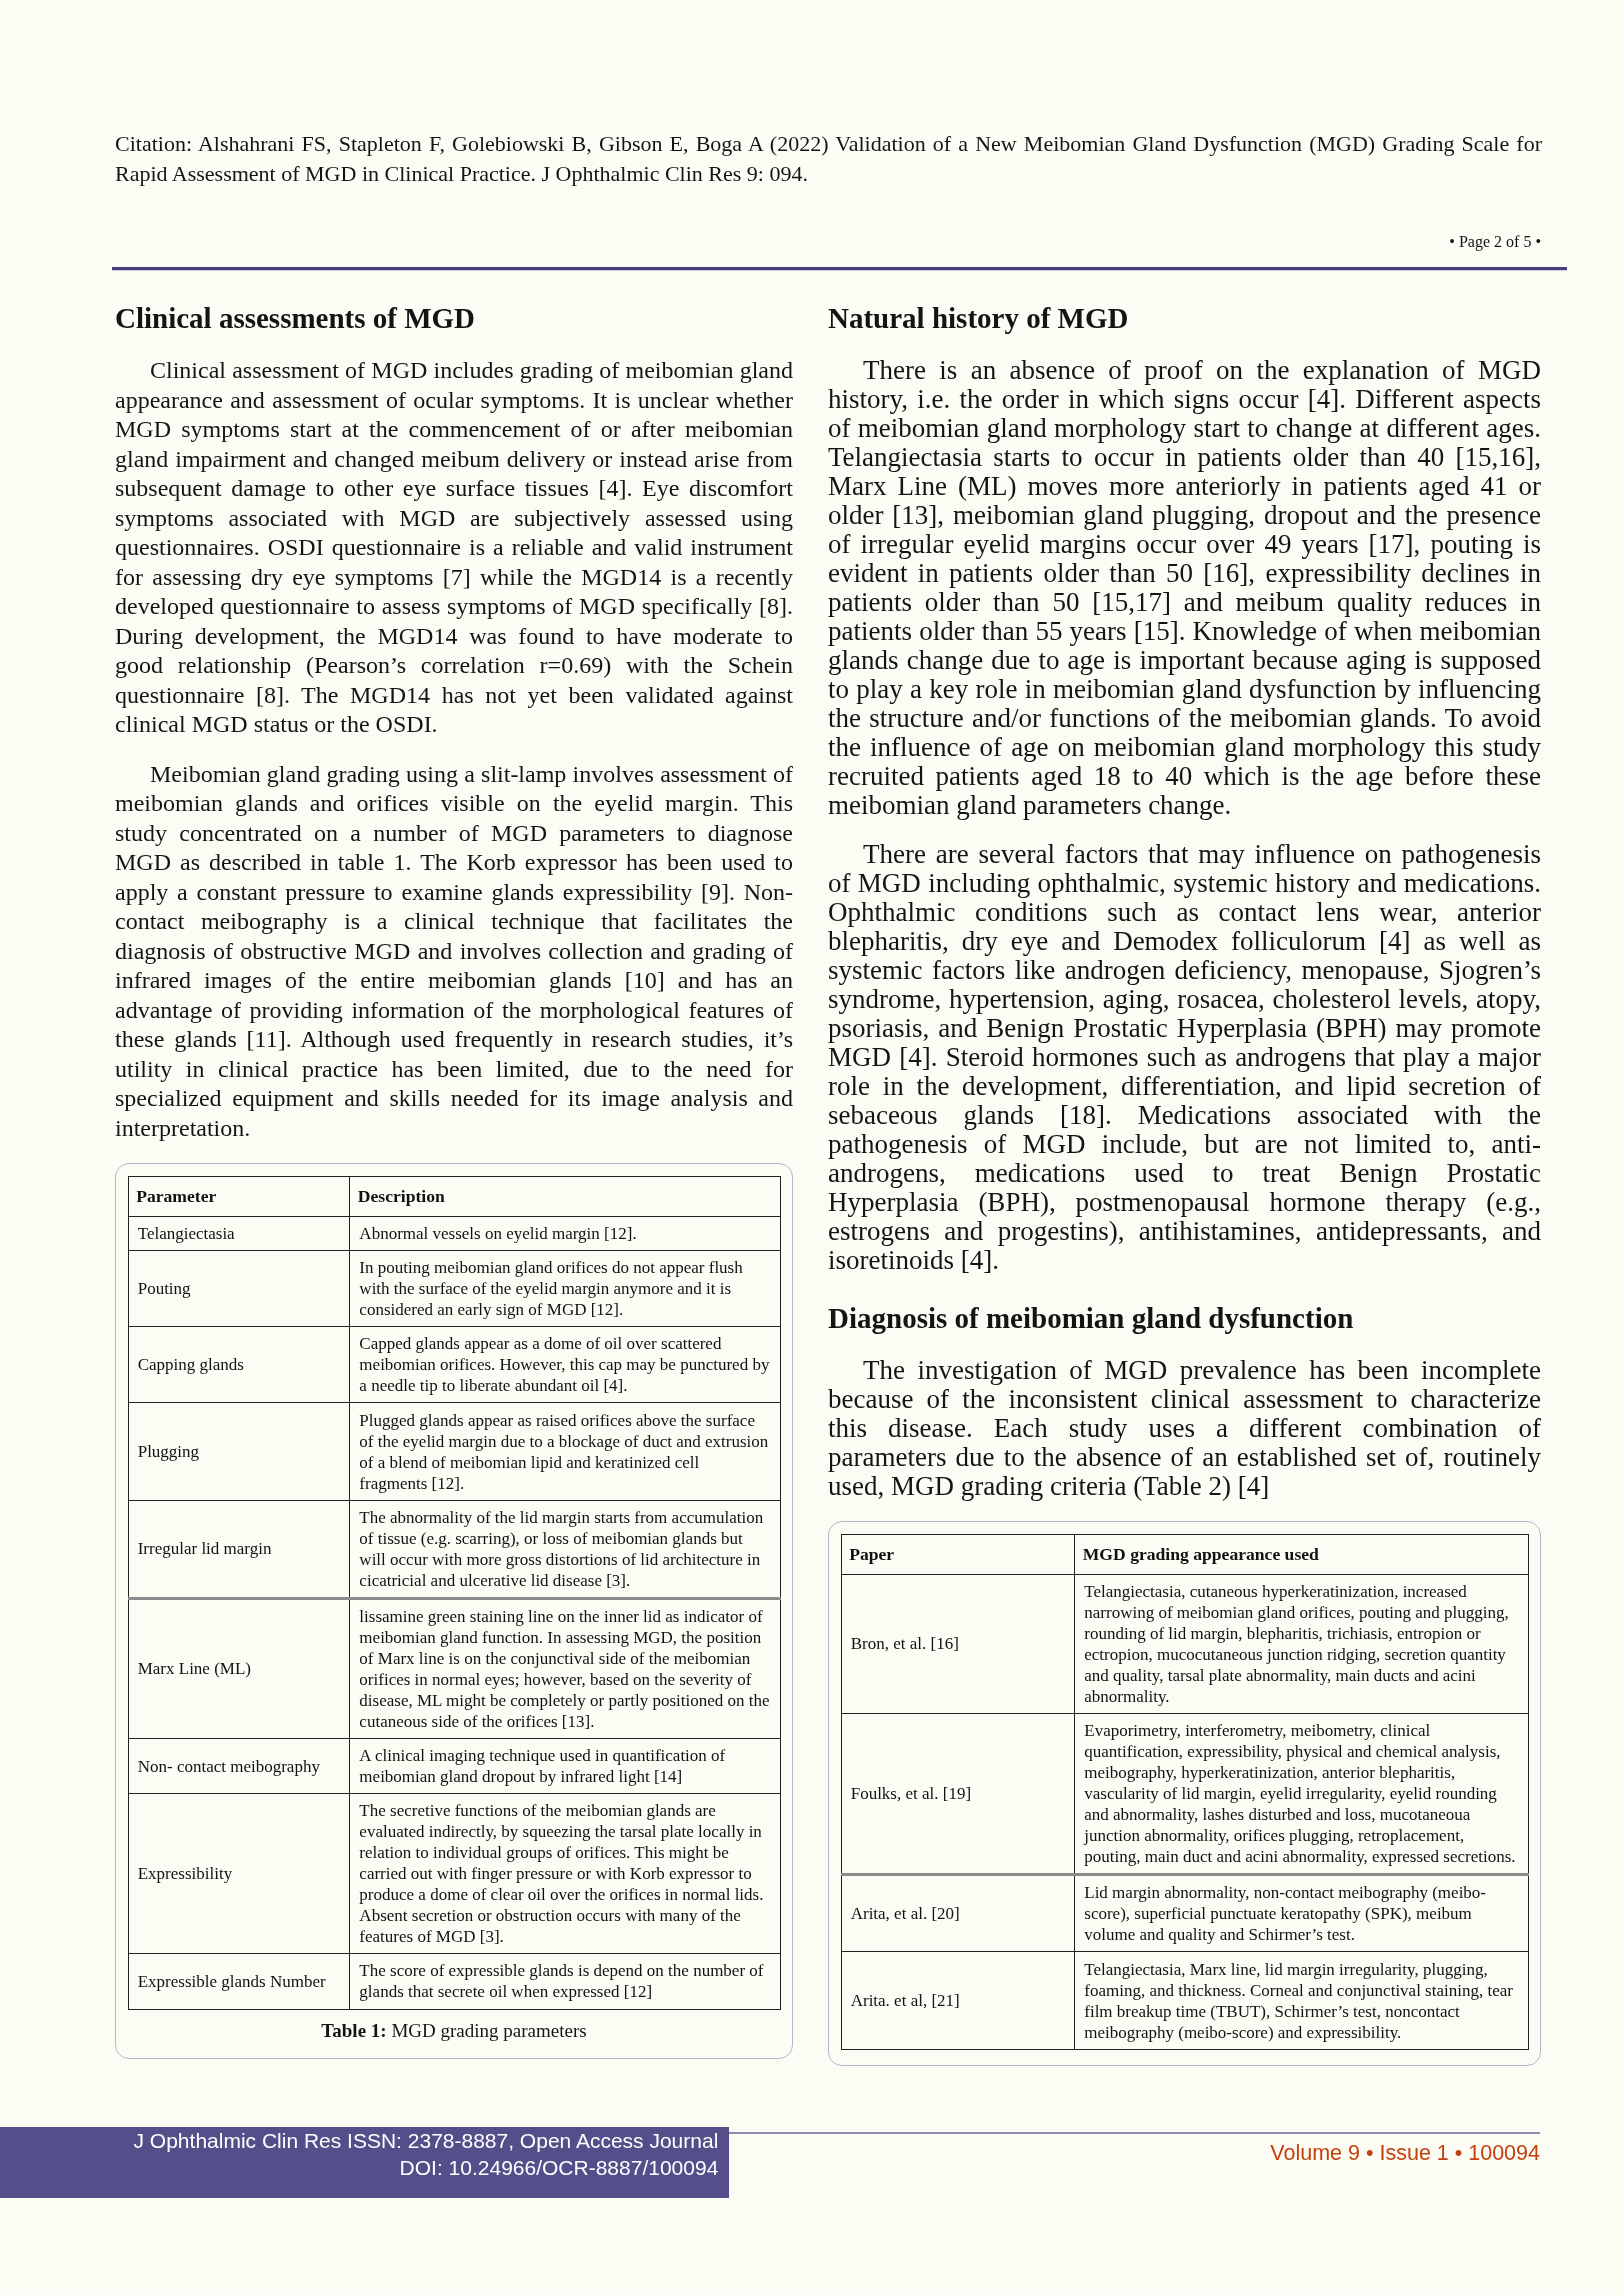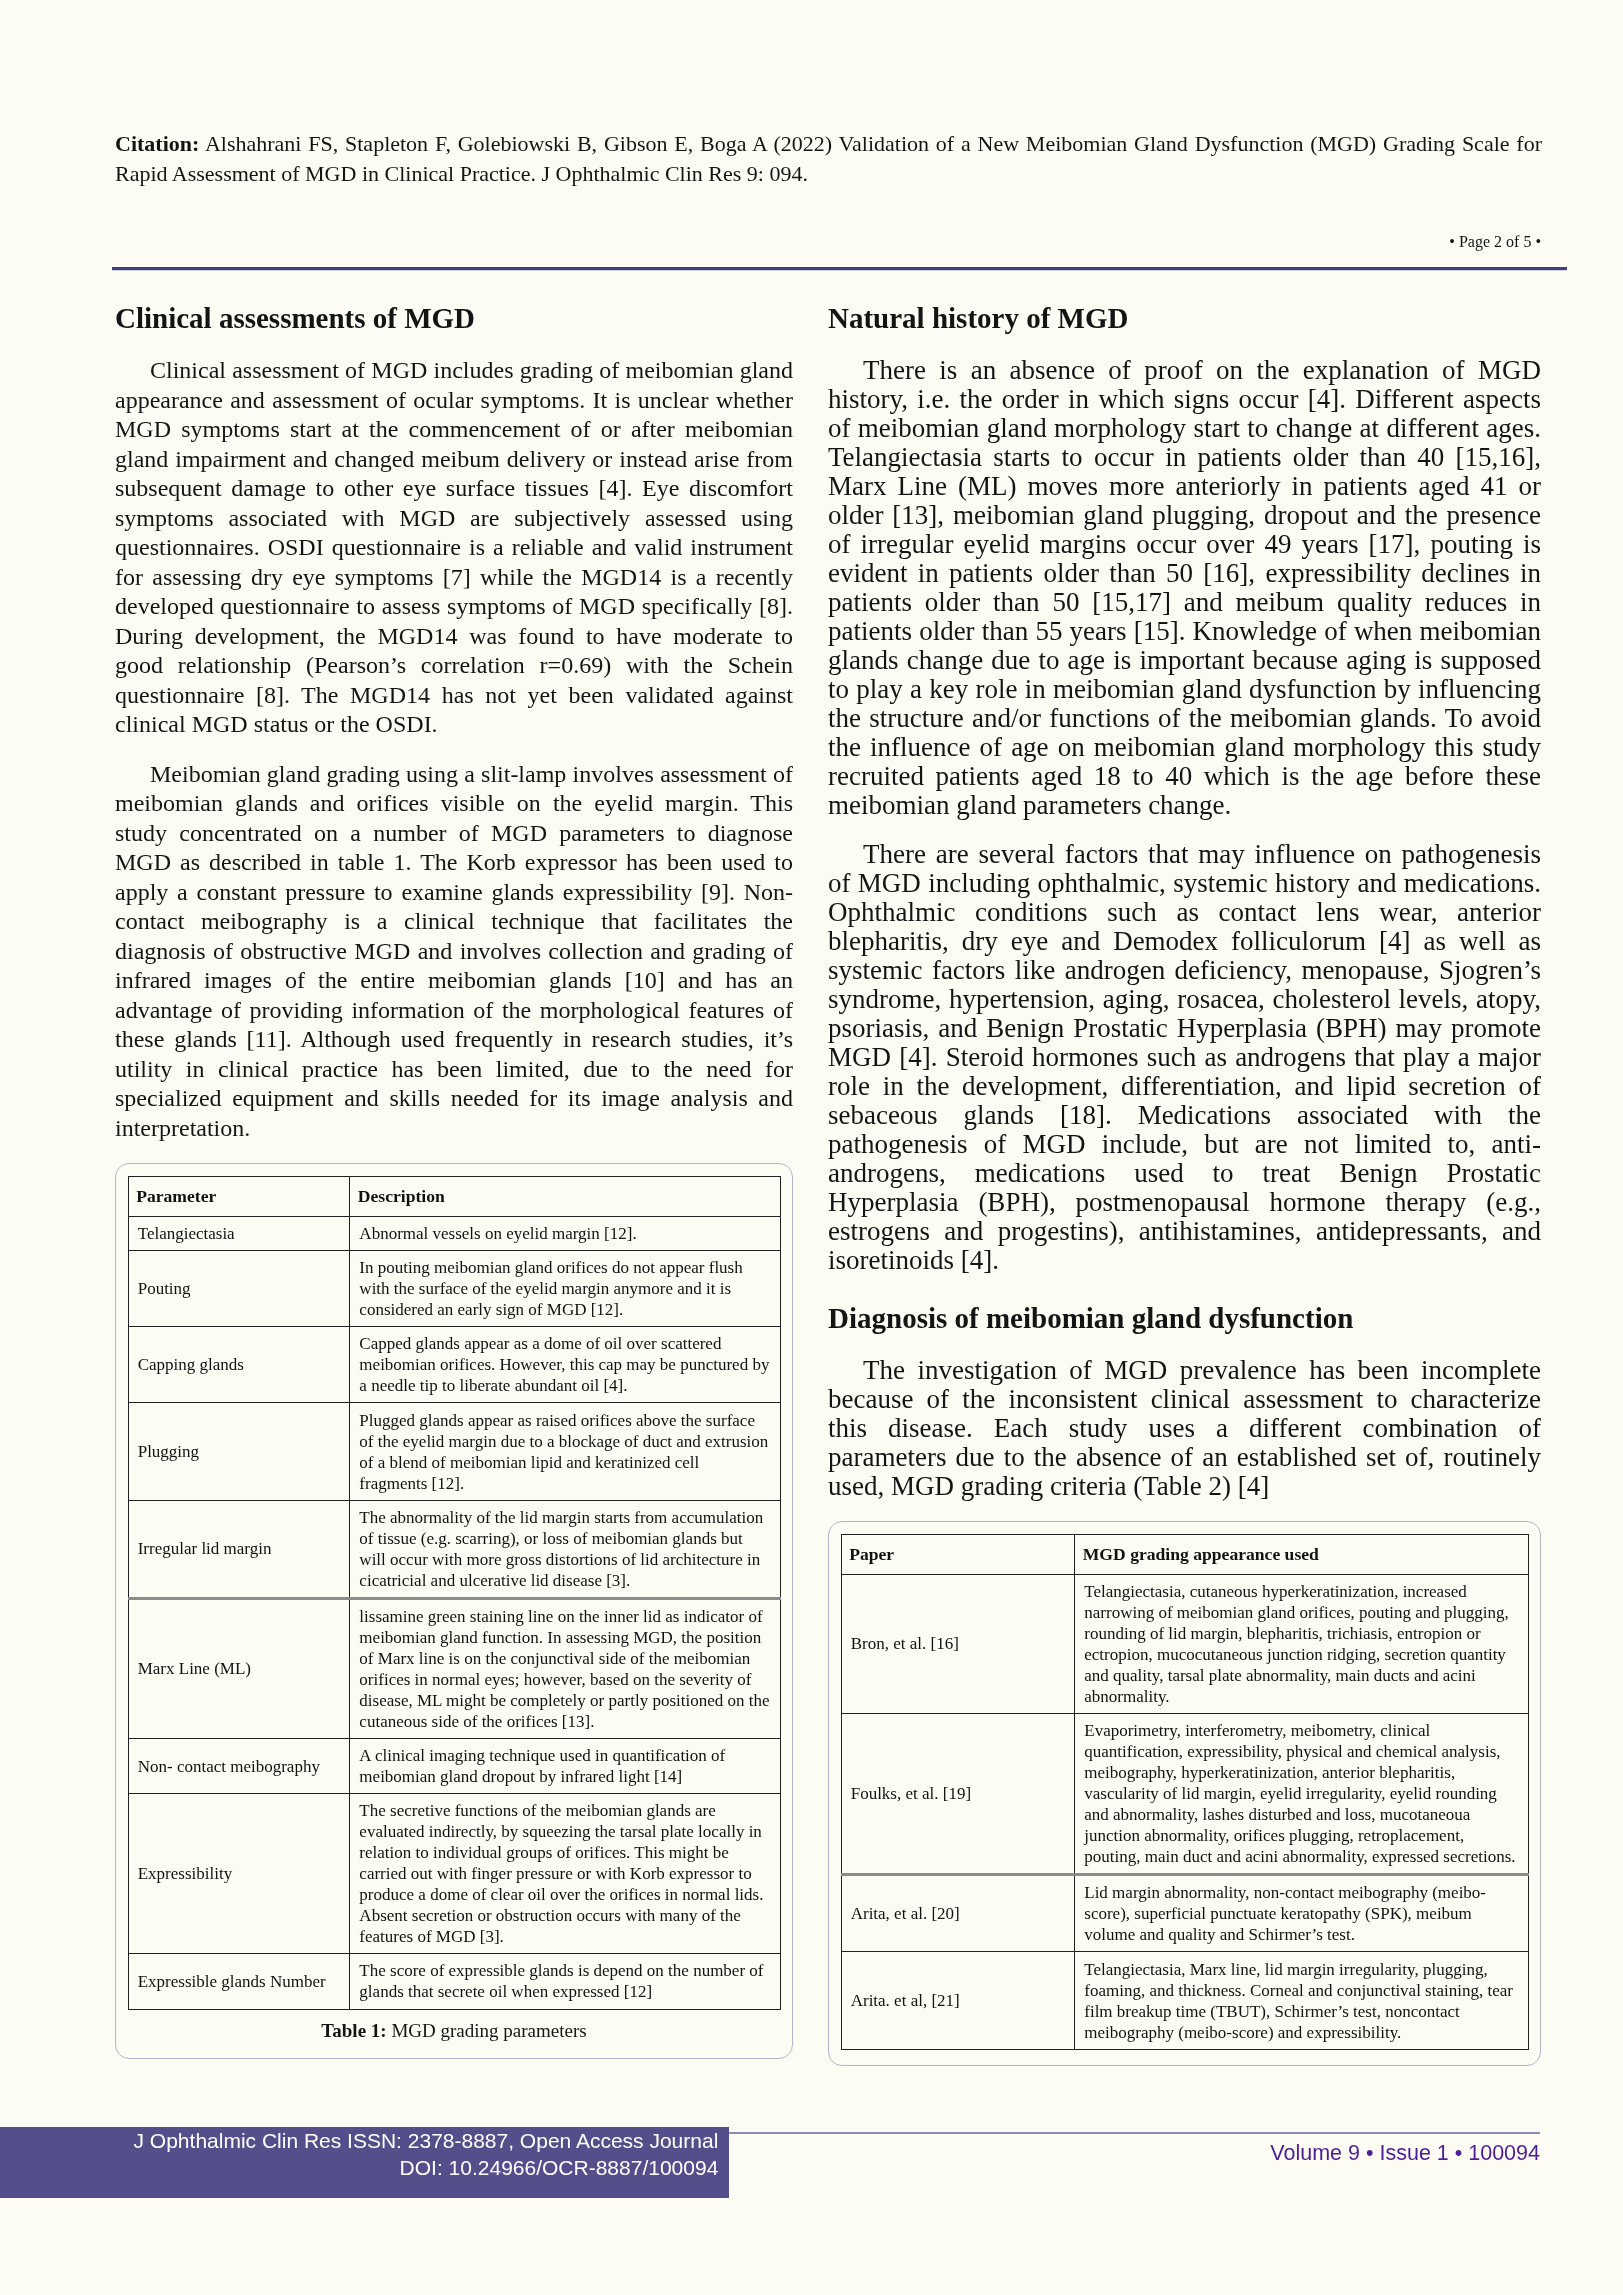--- a/index.html
+++ b/index.html
@@ -9,21 +9,21 @@
     width:1624px; height:2295px;
     background:#fdfcf4;
     font-family:"Liberation Serif", serif;
     color:#141414;
     overflow:hidden;
   }
   .citation {
     position:absolute; left:115px; top:129px; width:1427px;
     font-size:22px; line-height:30px; text-align:justify;
   }
-  .citation b { font-weight:bold; }
+  .citation b { font-weight:normal; }
   .page-marker {
     position:absolute; right:83px; top:233px;
     font-size:16px;
   }
   .header-rule {
     position:absolute; left:112px; right:57px; top:267px;
     height:3.1px; background:#45427b; border-bottom:1.5px solid #cfcde0;
   }
   .col { position:absolute; top:301px; }
   .col-left  { left:115px;  width:678px; }
@@ -65,21 +65,21 @@
     display:flex; flex-direction:column; justify-content:flex-start;
     align-items:flex-end; padding-right:10.7px; box-sizing:border-box;
   }
   .footer-rule {
     position:absolute; left:729px; top:2132px; width:811px; height:2.3px;
     background:#8d8bb0;
   }
   .footer-volume {
     position:absolute; right:84px; top:2141px;
     font-family:"Liberation Sans", sans-serif;
-    font-size:21.5px; color:#4c1d95;
+    font-size:21.5px; color:#c2410c;
   }
 </style>
 </head>
 <body>
 
 <div class="page">
 
   <div class="citation">
     <b>Citation:</b><span> Alshahrani FS, Stapleton F, Golebiowski B, Gibson E, Boga A (2022) Validation of a New Meibomian Gland Dysfunction (MGD) Grading Scale for Rapid Assessment of MGD in Clinical Practice. J Ophthalmic Clin Res 9: 094.</span>
   </div>

